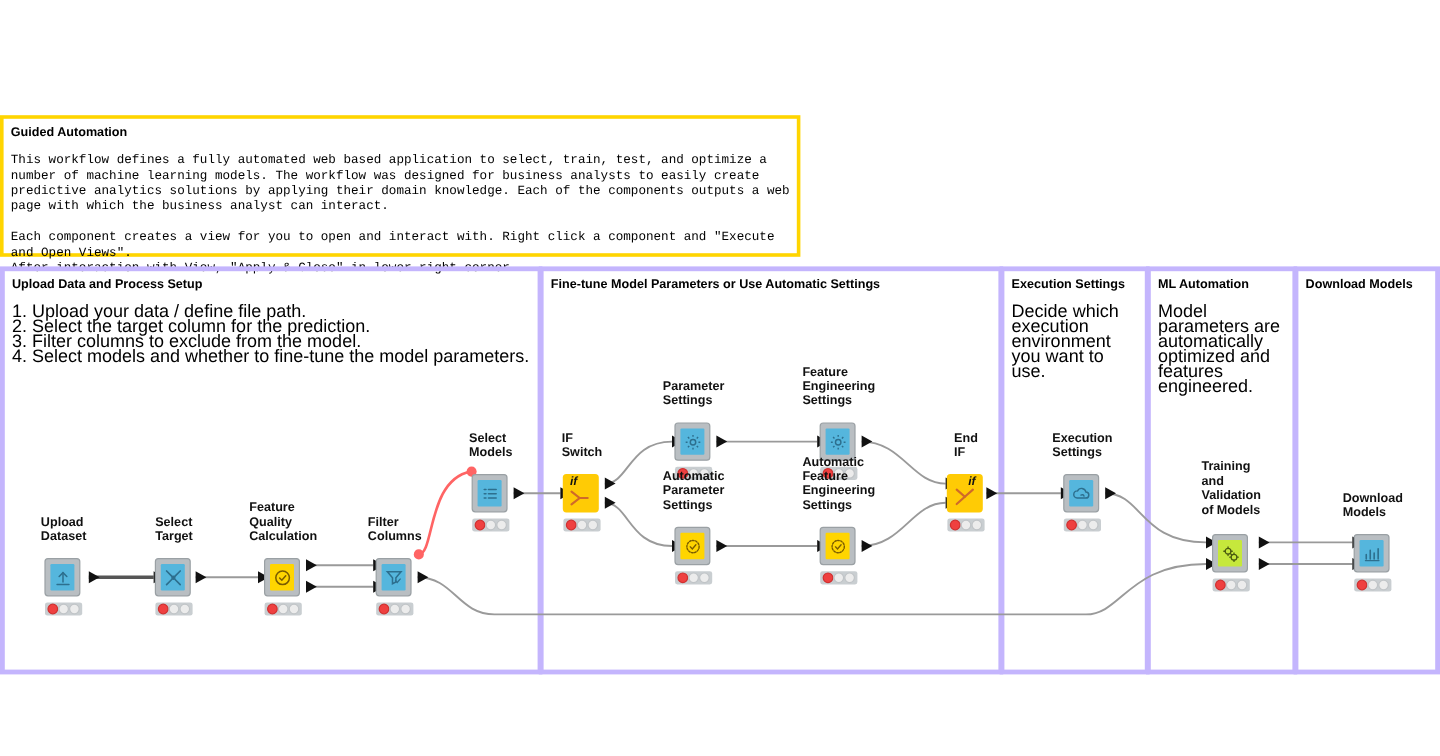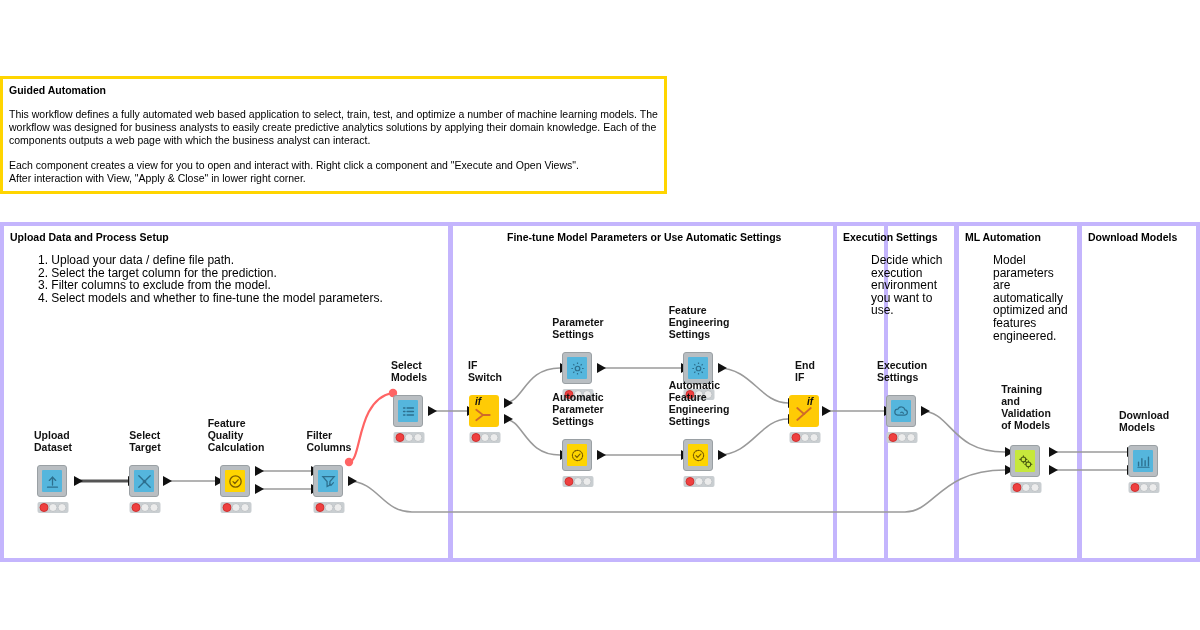--- a/index.html
+++ b/index.html
@@ -5,35 +5,35 @@
   html,body{margin:0;padding:0;background:#ffffff;}
   body{width:1200px;height:630px;position:relative;overflow:hidden;
        font-family:"Liberation Sans","DejaVu Sans",sans-serif;color:#000;}
 
   .canvas{position:absolute;inset:0;}
 
   
   .anno{position:absolute;border:3px solid #FFD500;background:#ffffff;box-sizing:border-box;}
   .anno .ttl{font-size:10.5px;font-weight:bold;line-height:13px;}
   .anno .bdy{font-size:10.5px;line-height:12.8px;white-space:pre-line;}
-  .anno-pad{padding:5px 6px 4px 6px;}
+  .anno-pad{padding:5px 6px 4px 6px;margin-top:20px;}
 
   #anno-top{left:0px;top:76px;width:667px;height:118px;}
-  #anno-top .bdy{margin-top:11px;}
+  #anno-top .bdy{margin-top:11px;font-family:Liberation Mono, monospace;}
 
   .panel{position:absolute;top:222px;height:340px;border:4px solid #c4b5fd;
          background:transparent;box-sizing:border-box;}
   #panel-upload{left:0px;width:452px;}
-  #panel-finetune{left:449px;width:439px;padding-left:48px;}
+  #panel-finetune{left:449px;width:387px;}
   #panel-exec{left:833px;width:125px;}
   #panel-mlauto{left:955px;width:126px;}
   #panel-download{left:1078px;width:122px;}
   .panel .inner{padding:5px 6px;}
   .panel .ttl{font-size:10.5px;font-weight:bold;line-height:13px;}
-  .panel .bdy{font-size:12px;line-height:12.6px;white-space:pre-line;margin-top:10px;margin-left:28px;}
+  .panel .bdy{font-size:15px;line-height:12.6px;white-space:pre-line;margin-top:10px;}
 
   
   #wires{position:absolute;left:0;top:0;width:1200px;height:630px;pointer-events:none;}
 
   
   .node{position:absolute;width:0;height:0;}
   .node .label{position:absolute;left:50%;transform:translateX(-50%);
       bottom:28px;font-size:10.5px;font-weight:bold;line-height:12px;
       text-align:left;white-space:pre-line;color:#111;}
   .node .body{position:absolute;left:-16px;top:-16px;width:30px;height:32px;

